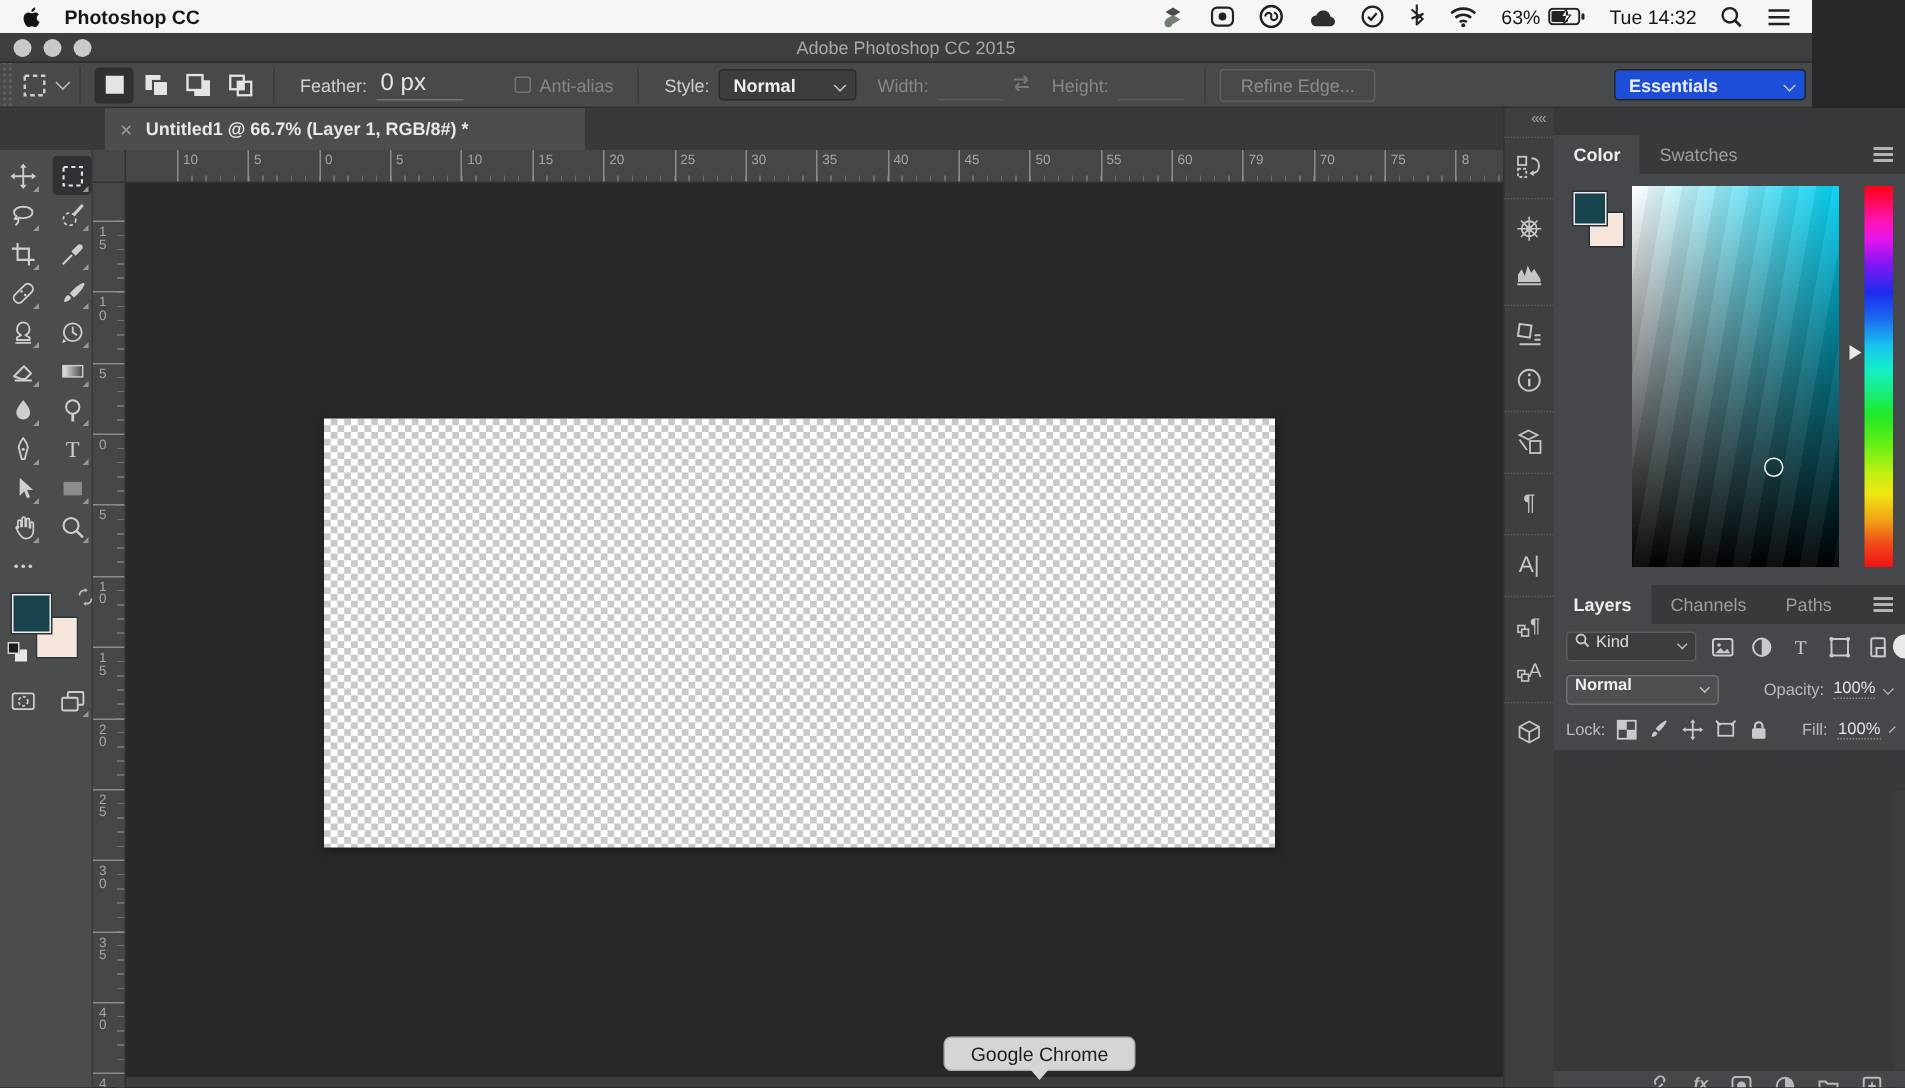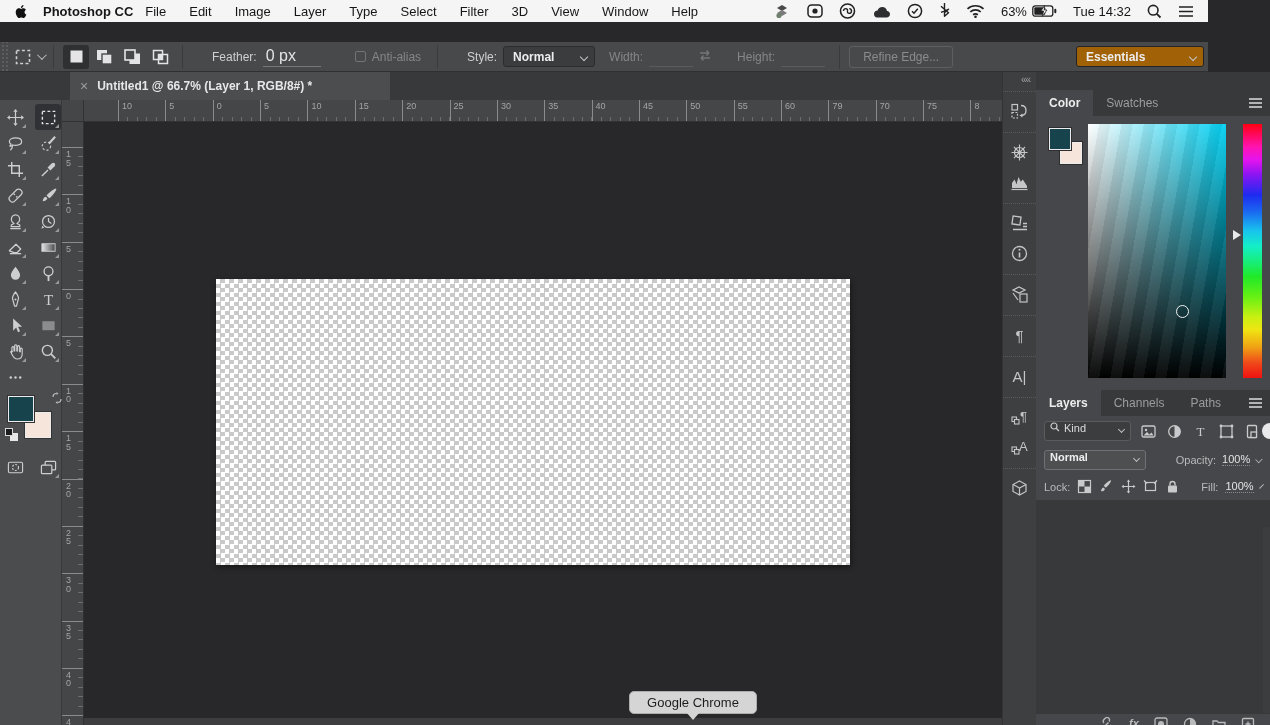--- a/index.html
+++ b/index.html
@@ -32,34 +32,34 @@
                 border-bottom:1px solid #303032; display:flex; align-items:center; font-size:12px; color:#c9c9ca; }
   .grip { width:8px; height:100%; background-image:radial-gradient(#5d5e60 1px, transparent 1.2px);
           background-size:4px 4px; background-position:1px 2px; }
   .ob-sep { width:1px; height:24px; background:#3a3b3d; margin:0 9px; }
   .toolpreset { display:flex; align-items:center; gap:5px; margin-left:6px; }
   .chev { width:7px; height:7px; border-right:1.4px solid #b9babc; border-bottom:1.4px solid #b9babc;
           transform:rotate(45deg) translateY(-2px); display:inline-block; }
   .modes { display:flex; gap:2px; }
   .modebtn { width:26px; height:24px; display:flex; align-items:center; justify-content:center; border-radius:3px; }
   .modebtn.active { background:#2f3032; }
-  .ob-label { margin:0 6px 0 20px; color:#cfcfd1; }
+  .ob-label { margin:0 6px 0 8px; color:#cfcfd1; }
   .ob-label.dis, .dis { color:#85868a; }
   .ob-input { width:58px; background:transparent; border:none; border-bottom:1px solid #76777a;
               color:#e4e4e6; font-size:16px; padding:1px 3px; font-family:inherit; }
   .ob-input.dis { border-bottom-color:#5a5b5e; }
   .checkbox { width:11px; height:11px; border:1px solid #737477; border-radius:2px; margin-right:6px; }
   .dropdown { position:relative; display:flex; align-items:center; height:21px; background:#3b3c3e;
               border:1px solid #2b2c2e; border-radius:3px; padding:0 22px 0 9px; color:#ededee; font-weight:bold; }
   .dropdown .dd-chev { position:absolute; right:7px; width:6px; height:6px; border-right:1.3px solid #c5c5c7;
               border-bottom:1.3px solid #c5c5c7; transform:rotate(45deg); margin-top:-3px; top:50%; }
   .swapicon { margin:0 4px; opacity:.55; }
   .refine { border:1px solid #5e5f62; border-radius:3px; color:#8a8b8e; padding:3px 13px; background:transparent;
             font-size:12px; font-family:inherit; }
-  .workspace { margin-left:auto; margin-right:4px; background:#a16207; border-color:#232426; min-width:128px; }
+  .workspace { margin-left:auto; margin-right:4px; background:#1d4ed8; border-color:#232426; min-width:128px; }
 
   
   .tabbar { position:absolute; top:72px; left:0; width:100%; height:28px; background:#38393b; }
   .doctab { position:absolute; left:70px; top:0; width:320px; height:28px; background:#4c4d4f;
             display:flex; align-items:center; gap:9px; padding:0 10px; font-size:12px; font-weight:600; color:#e7e7e8; }
   .doctab .close { color:#9c9d9f; font-size:14px; font-weight:400; }
 
   
   .ltoolbar { position:absolute; left:0; top:100px; width:62px; height:625px; background:#4b4c4e;
               border-right:1px solid #39393b; }
@@ -171,34 +171,20 @@
 
 <div class="screen">
 
   <div class="menubar">
     <span class="apple">
       <svg viewBox="0 0 16 16">
           <path d="M11.2 8.6c0-1.7 1.4-2.5 1.5-2.6-.8-1.2-2.1-1.4-2.5-1.4-1.1-.1-2.1.6-2.6.6-.5 0-1.4-.6-2.3-.6C4.1 4.6 3 5.3 2.4 6.4c-1.2 2.1-.3 5.2.9 6.9.6.8 1.3 1.8 2.2 1.7.9 0 1.2-.6 2.3-.6 1.1 0 1.4.6 2.3.6.9 0 1.5-.8 2.1-1.7.7-1 .9-1.9 1-2-.1 0-2-.8-2-2.7zM9.4 3.2c.5-.6.8-1.4.7-2.2-.7 0-1.5.5-2 1.1-.4.5-.8 1.3-.7 2.1.8.1 1.5-.4 2-1z"></path>
         </svg>
     </span>
     <span class="appname">Photoshop CC</span>
-    <nav class="menu-items">
-
-    <span class="menuitem">File</span>
-        <span class="menuitem">Edit</span>
-        <span class="menuitem">Image</span>
-        <span class="menuitem">Layer</span>
-        <span class="menuitem">Type</span>
-        <span class="menuitem">Select</span>
-        <span class="menuitem">Filter</span>
-        <span class="menuitem">3D</span>
-        <span class="menuitem">View</span>
-        <span class="menuitem">Window</span>
-        <span class="menuitem">Help</span>
-      </nav>
     <div class="statusarea">
       <span class="sticon">
         <svg width="17" height="15" viewBox="0 0 17 15">
             <path d="M8 1l5 3-5 3-5-3z" fill="#4a4a4a"></path>
             <path d="M8 6l5 3-5 3-5-3z" fill="#7a7a7a"></path>
             <circle cx="5" cy="11.5" r="2.6" fill="#6e7f6e"></circle>
           </svg>
       </span>
       <span class="sticon">
         <svg width="16" height="14" viewBox="0 0 16 14">
@@ -251,20 +237,28 @@
           </svg>
       </span>
       <span class="sticon">
         <svg width="16" height="13" viewBox="0 0 16 13">
             <path d="M1 2h14M1 6.5h14M1 11h14" stroke="#222" stroke-width="1.6"></path>
           </svg>
       </span>
     </div>
   </div>
 
+  <div class="titlebar">
+    <div class="traffic">
+      <span></span>
+      <span></span>
+      <span></span>
+    </div>
+    <div class="wtitle">Adobe Photoshop CC 2015</div>
+  </div>
 
   <div class="optionsbar">
     <div class="grip"></div>
     <div class="toolpreset">
       <svg width="18" height="18" viewBox="0 0 18 18">
           <rect x="2.5" y="2.5" width="13" height="13" fill="none" stroke="#cdced0" stroke-width="1.6" stroke-dasharray="3 2.4"></rect>
         </svg>
       <span class="chev"></span>
     </div>
     <div class="ob-sep"></div>

